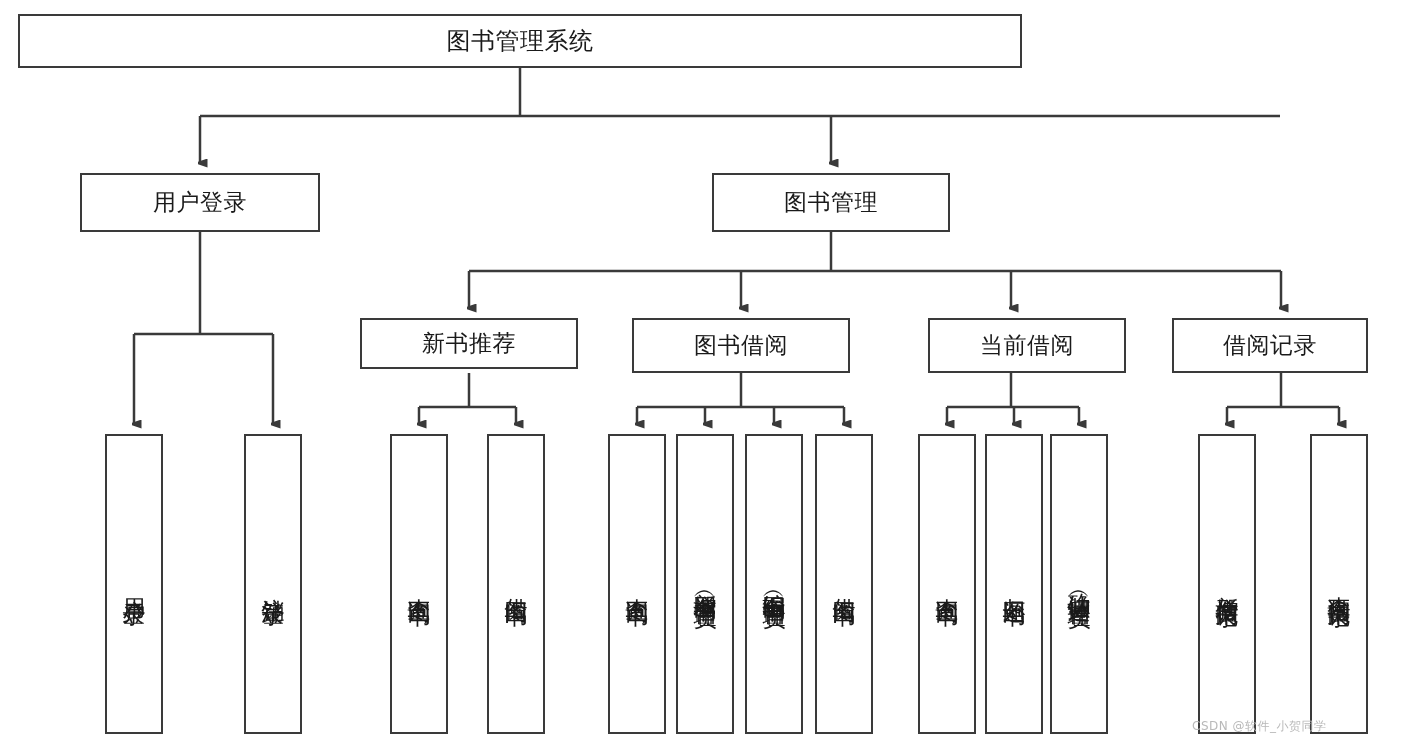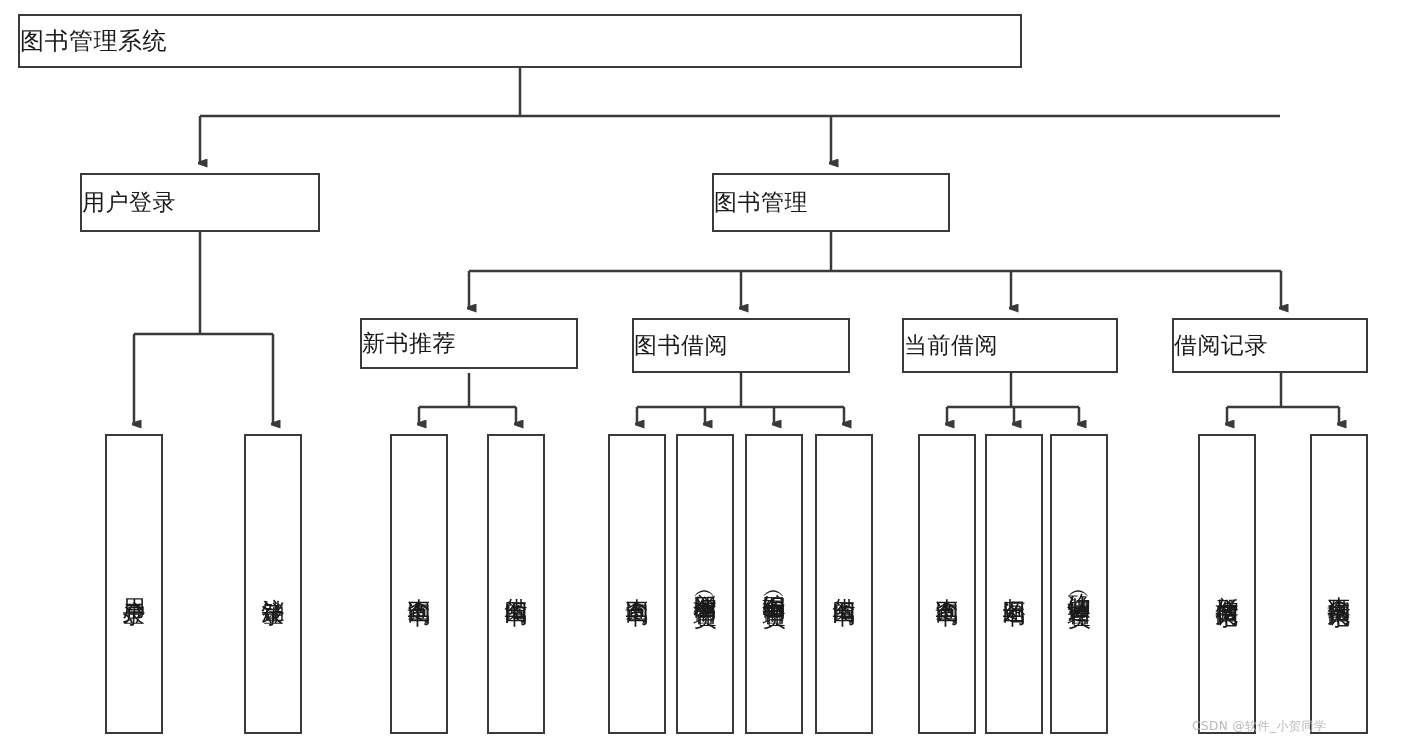--- a/index.html
+++ b/index.html
@@ -25,21 +25,21 @@
     height: 747px;
     pointer-events: none;
   }
   .node {
     position: absolute;
     box-sizing: border-box;
     background: #ffffff;
     border: 2px solid #3a3a3a;
     display: flex;
     align-items: center;
-    justify-content: flex-start;
+    justify-content: center;
     color: #1a1a1a;
   }
   .node-label {
     display: block;
     line-height: 1.12;
     letter-spacing: 0.5px;
     white-space: nowrap;
   }
   
   .node.horiz .node-label {
@@ -135,21 +135,21 @@
   <div class="node horiz" style="left:712px; top:173px; width:238px; height:59px;">
     <span class="node-label">图书管理</span>
   </div>
 
   <div class="node horiz" style="left:360px; top:318px; width:218px; height:51px;">
     <span class="node-label">新书推荐</span>
   </div>
   <div class="node horiz" style="left:632px; top:318px; width:218px; height:55px;">
     <span class="node-label">图书借阅</span>
   </div>
-  <div class="node horiz" style="left:902px; top:318px; width:216px; height:55px;">
+  <div class="node horiz" style="left:928px; top:318px; width:198px; height:55px;">
     <span class="node-label">当前借阅</span>
   </div>
   <div class="node horiz" style="left:1172px; top:318px; width:196px; height:55px;">
     <span class="node-label">借阅记录</span>
   </div>
 
   <div class="node vert" style="left:105px; top:434px; width:58px; height:300px;">
     <span class="node-label">用户登录</span>
   </div>
   <div class="node vert" style="left:244px; top:434px; width:58px; height:300px;">

